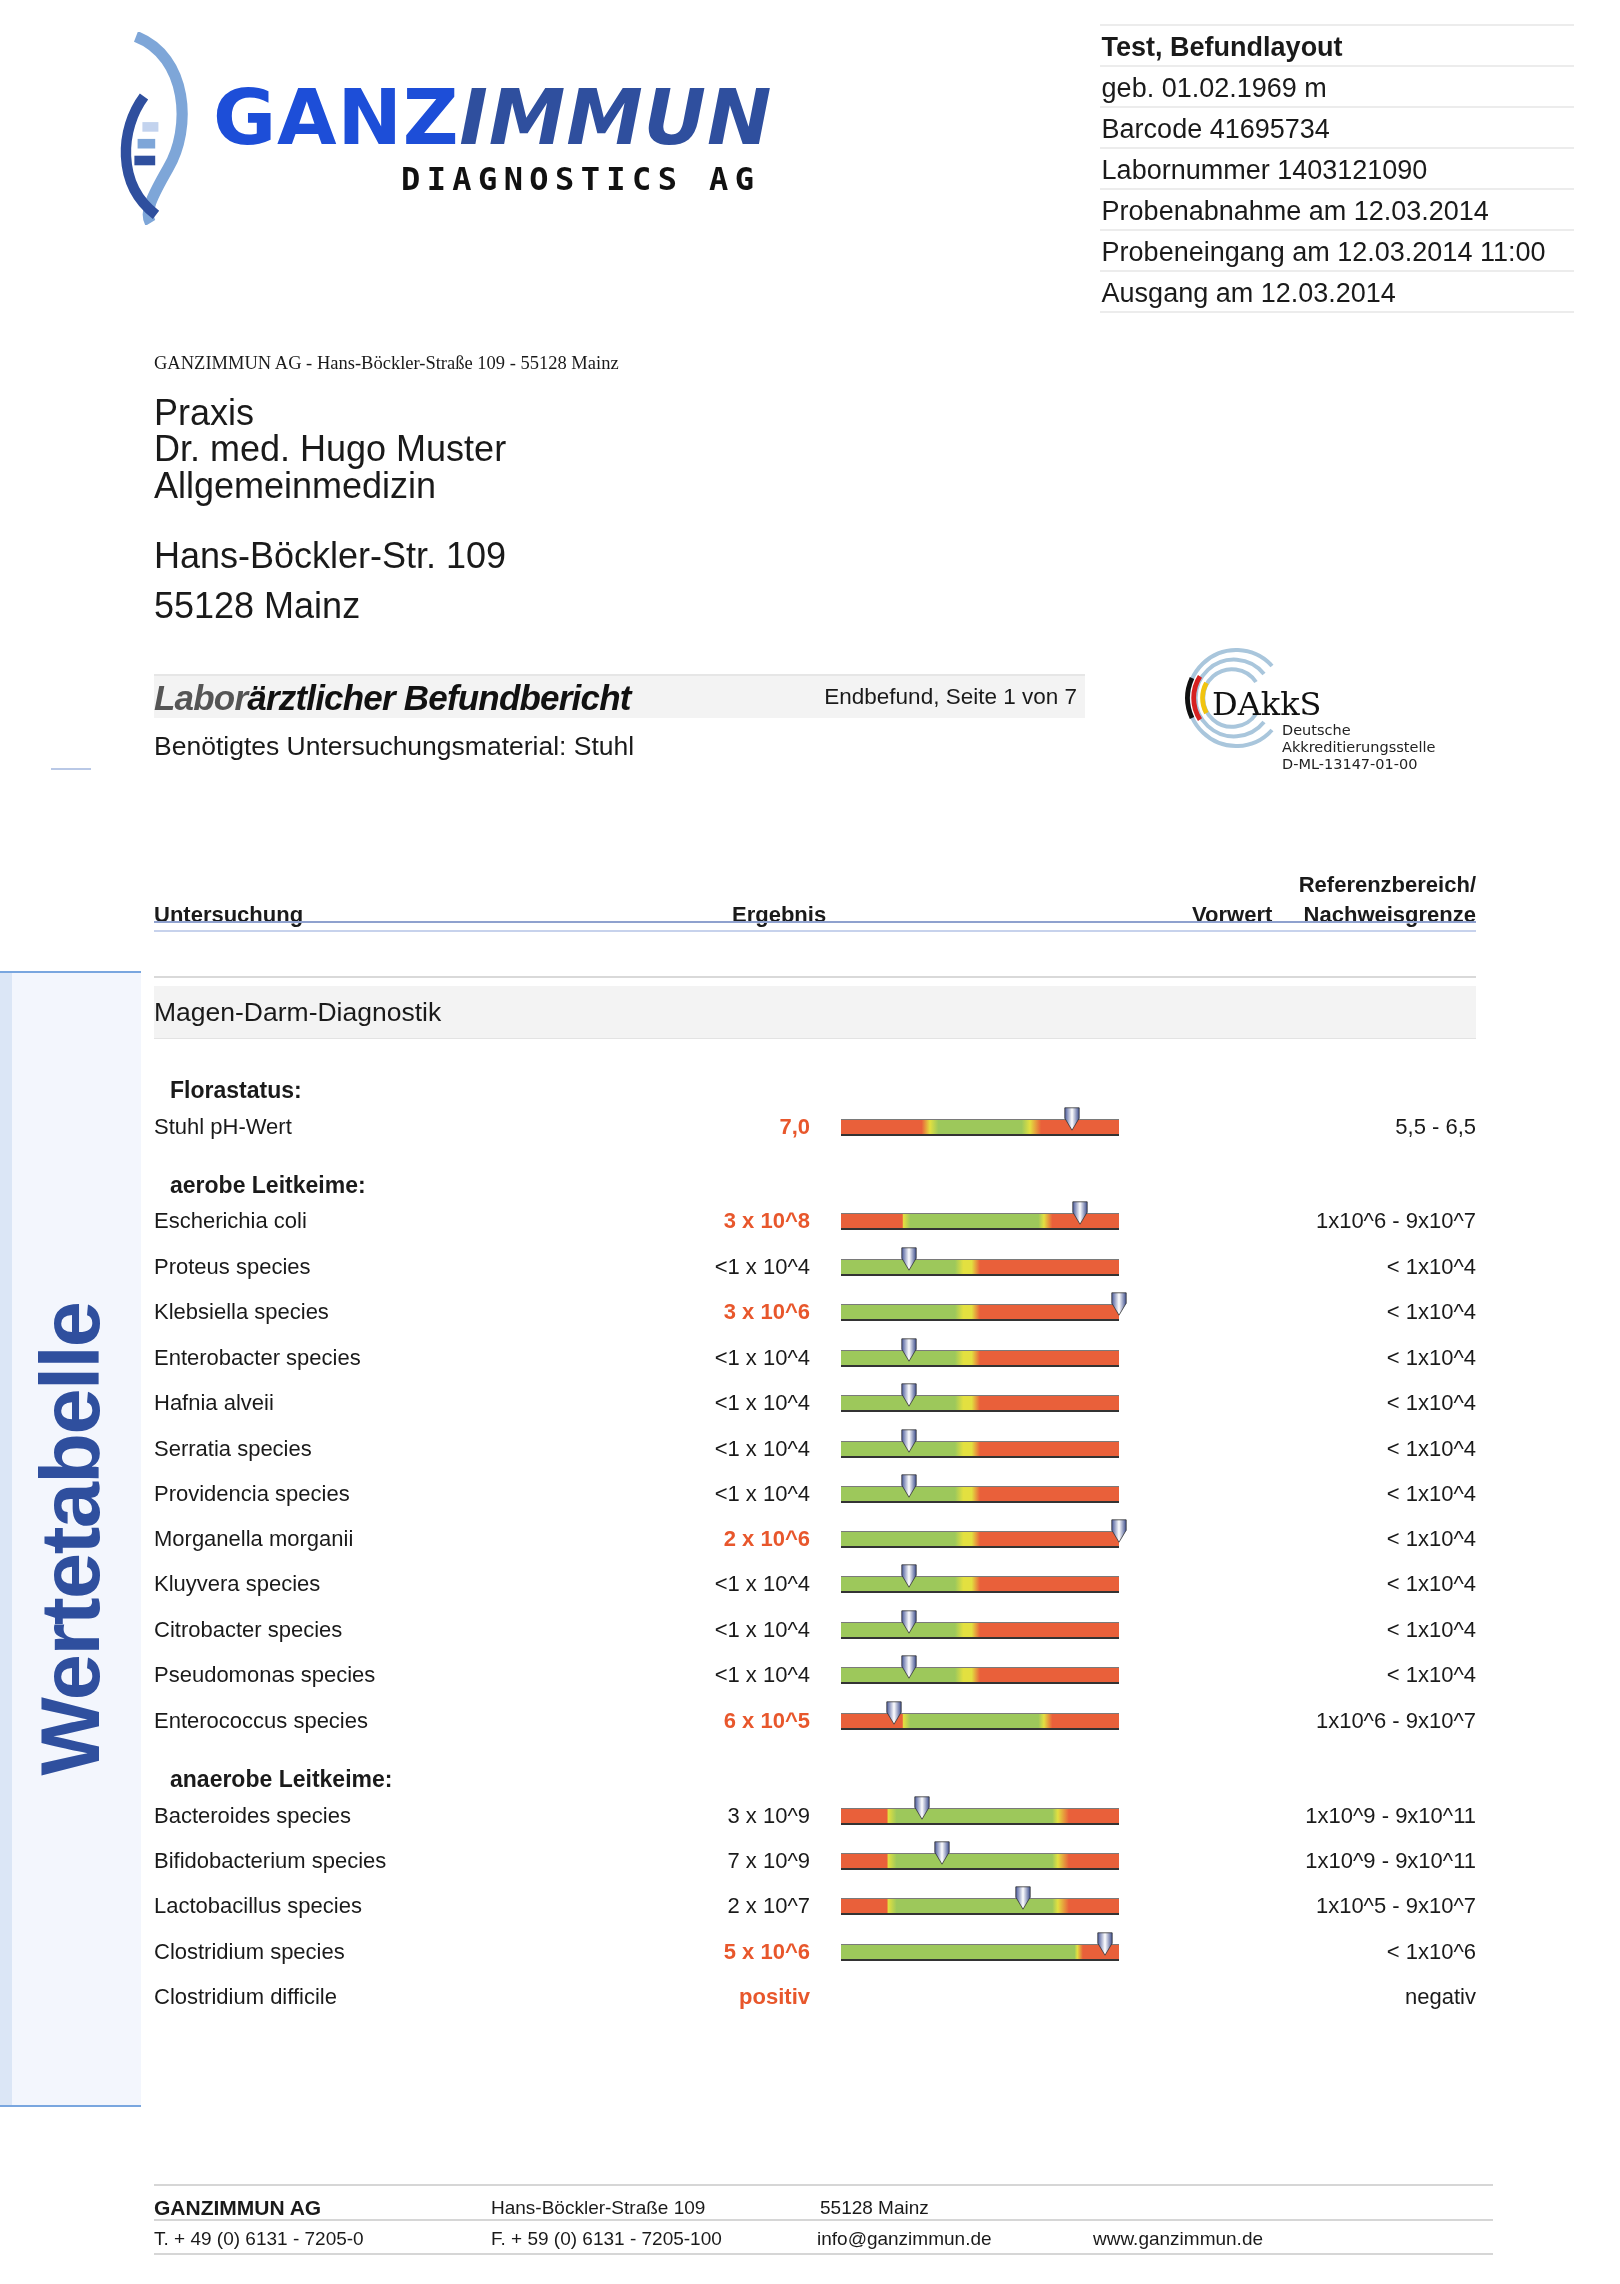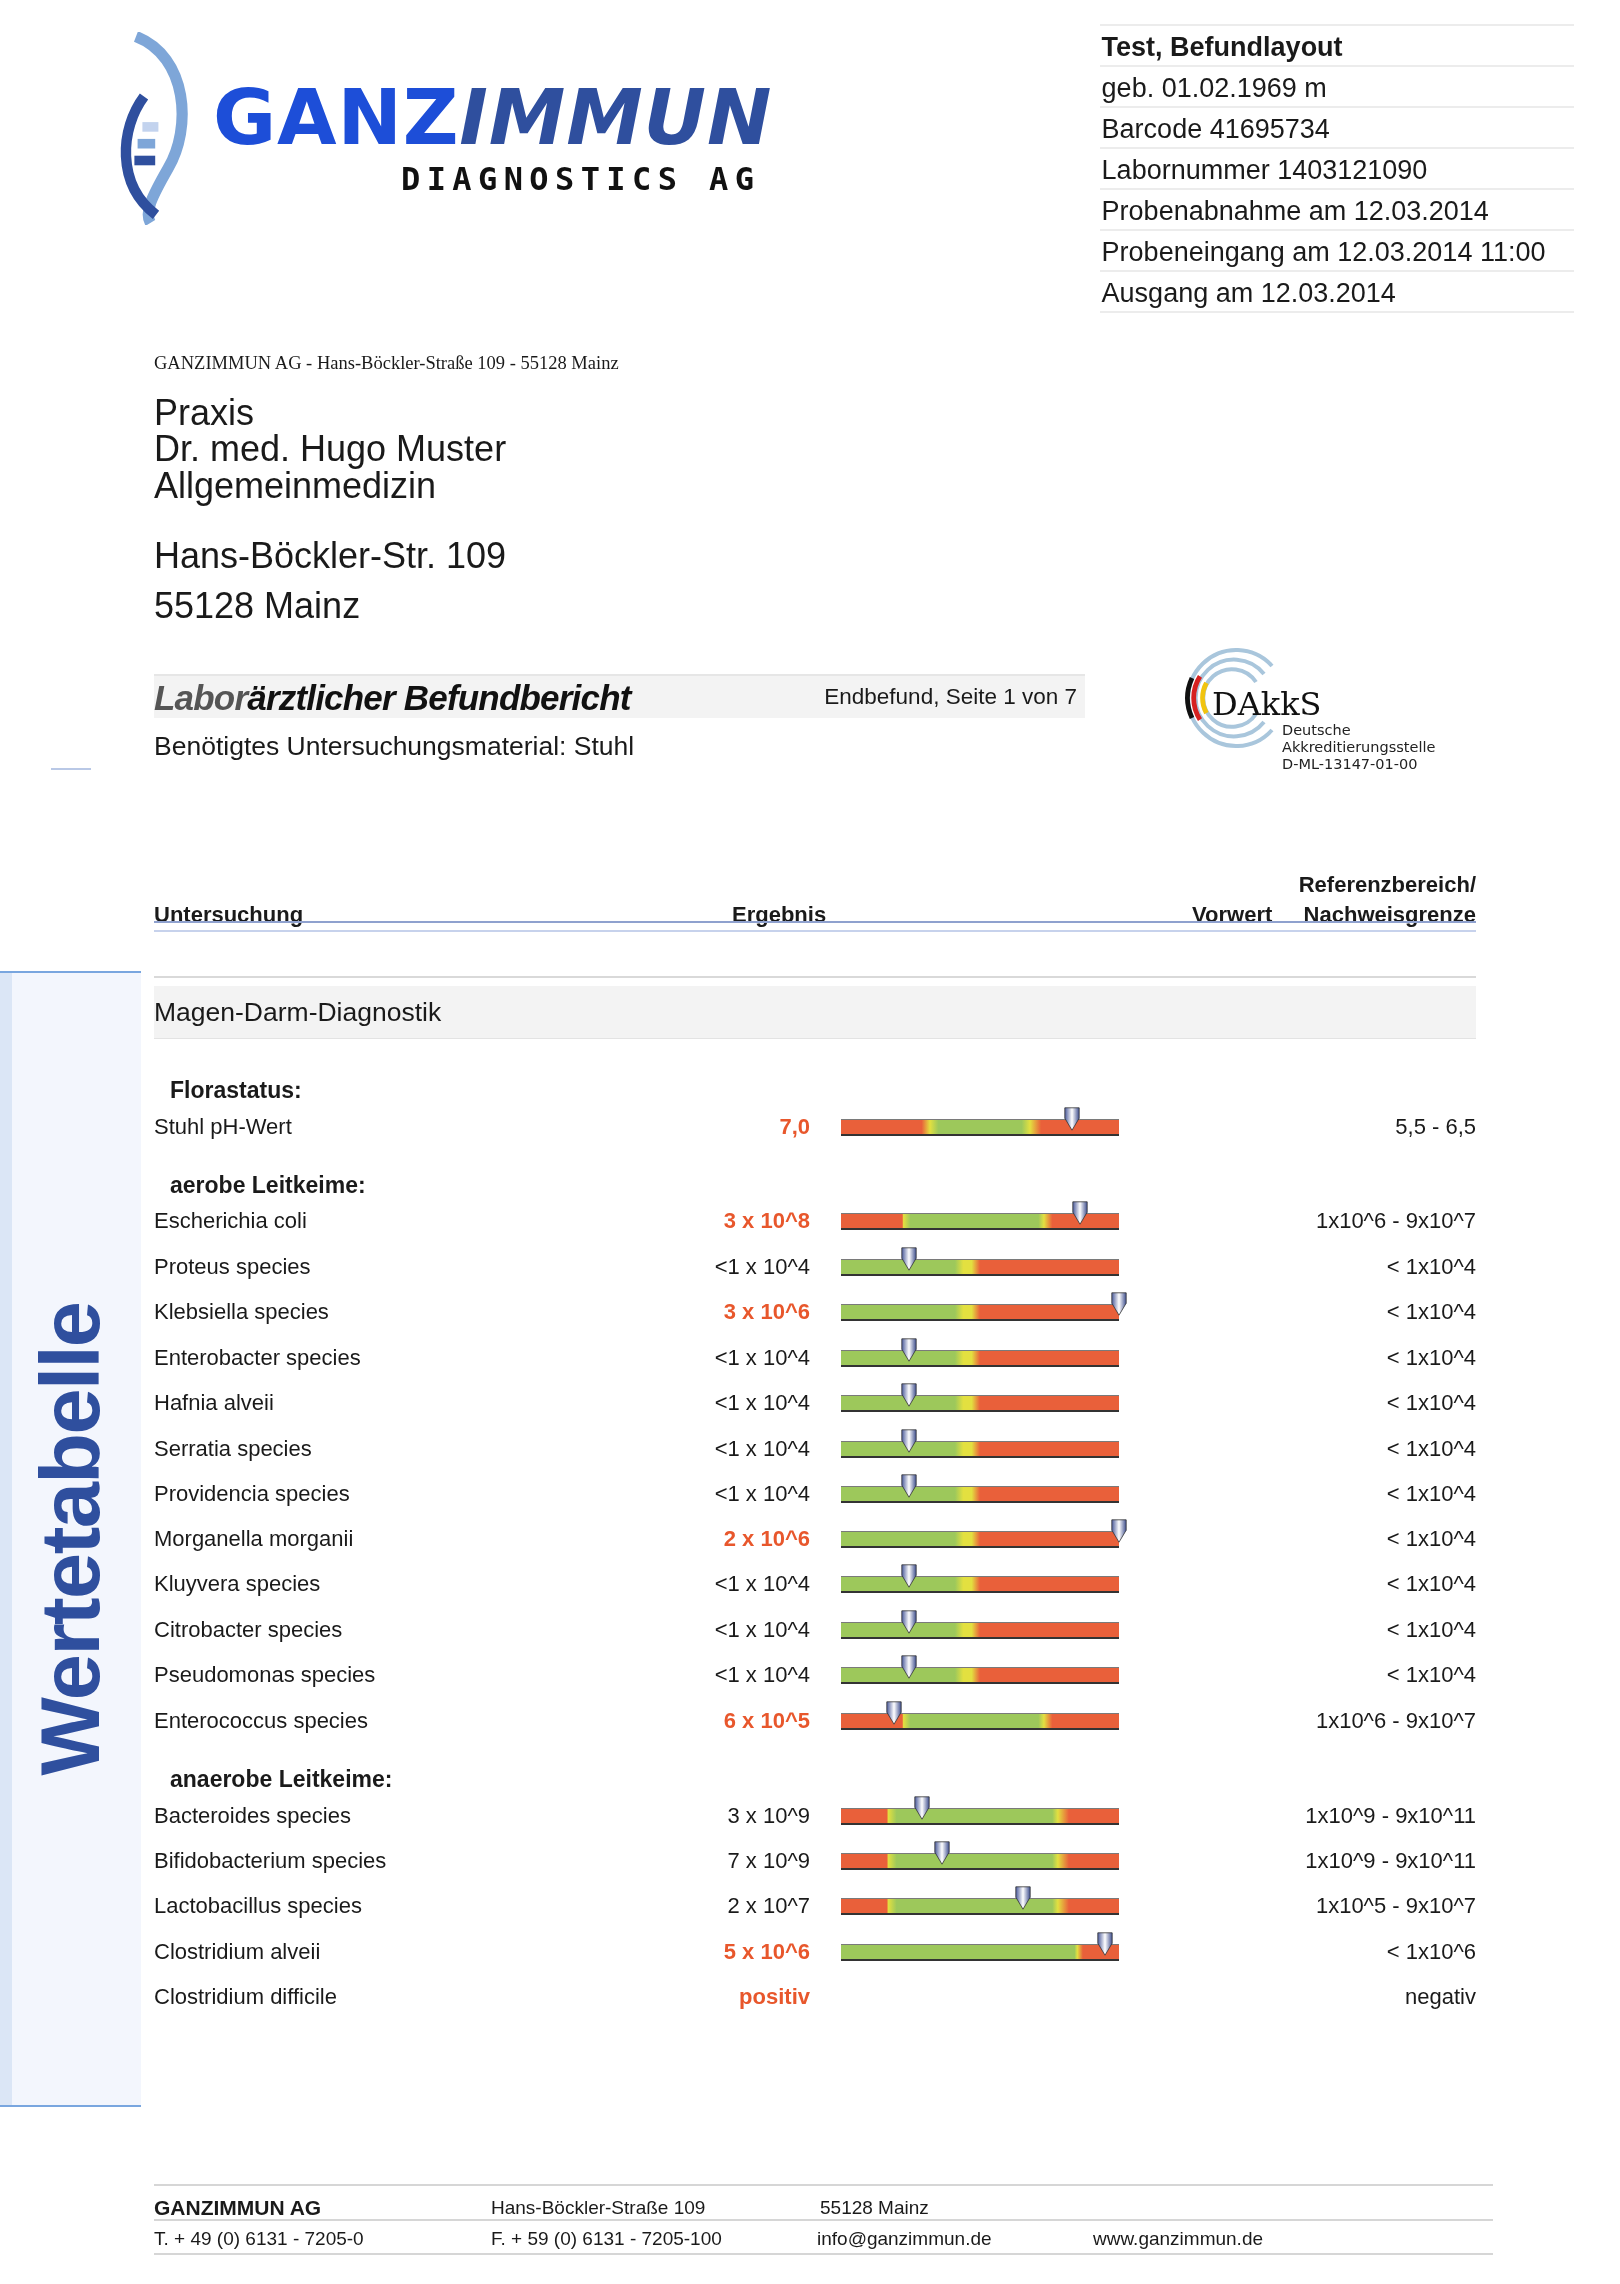--- a/index.html
+++ b/index.html
@@ -412,21 +412,21 @@
                 <stop offset="0.5" stop-color="#ffffff"></stop>
                 <stop offset="1" stop-color="#3f4f8f"></stop>
               </linearGradient>
             </defs>
             <path d="M1,1 H19 V14 L10,29 L1,14 Z" fill="url(#mg)" stroke="#333" stroke-width="1"></path>
           </svg></div>
       </div>
       <div class="ref">1x10^5 - 9x10^7</div>
     </div>
     <div class="row" style="top: 1934px;">
-      <div class="name">Clostridium alveii</div>
+      <div class="name">Clostridium species</div>
       <div class="result abn">5 x 10^6</div>
       <div class="bar" style="background: linear-gradient(90deg, rgb(157, 200, 91) 0%, rgb(157, 200, 91) 84%, rgb(227, 224, 64) 85%, rgb(233, 96, 58) 87%, rgb(233, 96, 58) 100%);">
         <div class="marker" style="left: 95%;"><svg width="16" height="24" viewBox="0 0 20 30">
             <defs>
               <linearGradient id="mg" x1="0" x2="1">
                 <stop offset="0" stop-color="#4a5a9a"></stop>
                 <stop offset="0.5" stop-color="#ffffff"></stop>
                 <stop offset="1" stop-color="#3f4f8f"></stop>
               </linearGradient>
             </defs>

